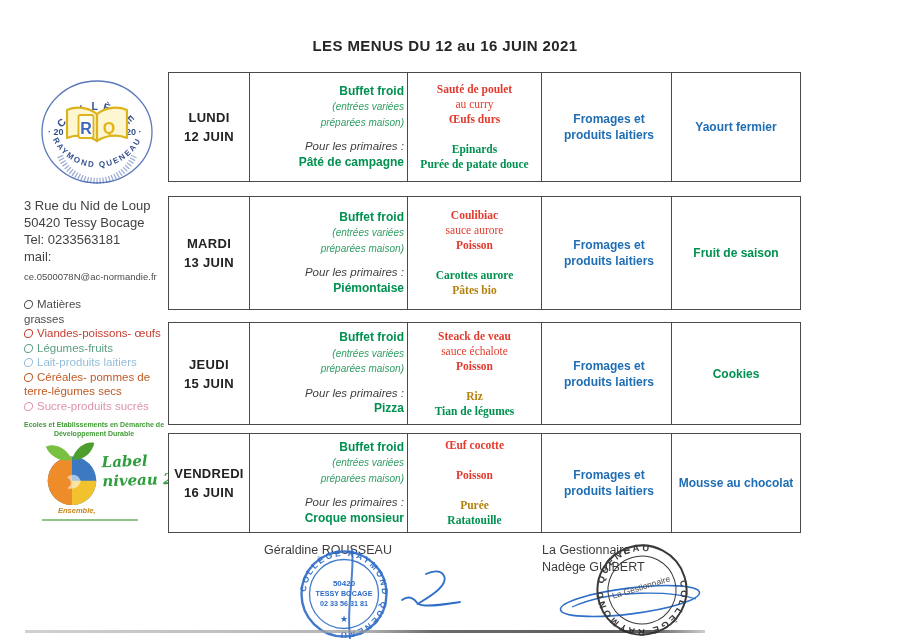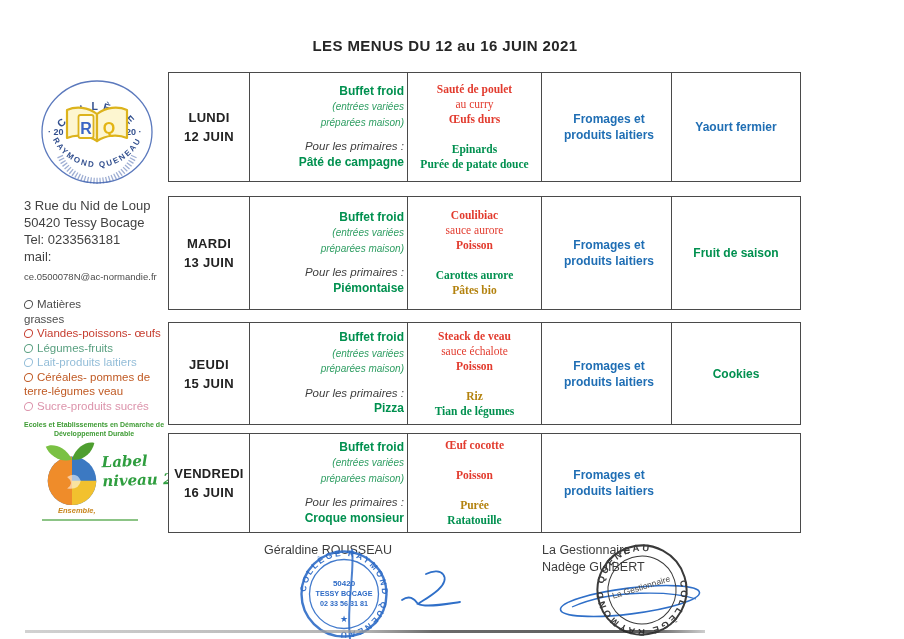--- a/index.html
+++ b/index.html
@@ -103,21 +103,21 @@
     <div>Tel: 0233563181</div>
     <div>mail:</div>
     <div class="email">ce.0500078N@ac-normandie.fr</div>
   </div>
 
   <div class="legend">
     <div class="item lg1"><span class="bullet"></span><span>Matières grasses</span></div>
     <div class="item lg2"><span class="bullet"></span><span>Viandes-poissons- œufs</span></div>
     <div class="item lg3"><span class="bullet"></span><span>Légumes-fruits</span></div>
     <div class="item lg4"><span class="bullet"></span><span>Lait-produits laitiers</span></div>
-    <div class="item lg5"><span class="bullet"></span><span>Céréales- pommes de terre-légumes veau</span></div>
+    <div class="item lg5"><span class="bullet"></span><span>Céréales- pommes de terre-légumes secs</span></div>
     <div class="item lg6"><span class="bullet"></span><span>Sucre-produits sucrés</span></div>
   </div>
 
   <div class="e3d-header">Ecoles et Etablissements en Démarche de Développement Durable</div>
   <svg class="stamp" style="left:38px;top:438px;" width="68" height="70" viewBox="0 0 70 72">
     <circle cx="35" cy="44" r="25" fill="#3c79c2"></circle>
     <path d="M35,19 A25,25 0 0 0 35,69 Z" fill="#ef8c2a"></path>
     <path d="M35,69 A25,25 0 0 0 60,44 L35,44 Z" fill="#f2c12e"></path>
     <path d="M30,40 q10,-6 14,4 q-2,10 -14,8 q8,-6 0,-12" fill="#ffffff" opacity=".55"></path>
     <path d="M35,22 C28,8 14,5 8,9 C12,19 25,26 35,22 Z" fill="#7ac143"></path>
@@ -233,20 +233,23 @@
     <div class="col c-plat">
       <div class="pline rb">Œuf cocotte</div>
       <div class="pline"></div>
       <div class="pline rb">Poisson</div>
       <div class="pline"></div>
       <div class="pline ob">Purée</div>
       <div class="pline gb">Ratatouille</div>
     </div>
     <div class="col c-fro">
       <div class="fro">Fromages et produits laitiers</div>
+    </div>
+    <div class="col c-des">
+      <div class="des des-blue">Mousse au chocolat</div>
     </div>
   </div>
 
   <div class="sig sig1">
     <div>Géraldine ROUSSEAU</div>
   </div>
   <div class="sig sig3">
     <div>La Gestionnaire</div>
     <div>Nadège GUIBERT</div>
   </div>

